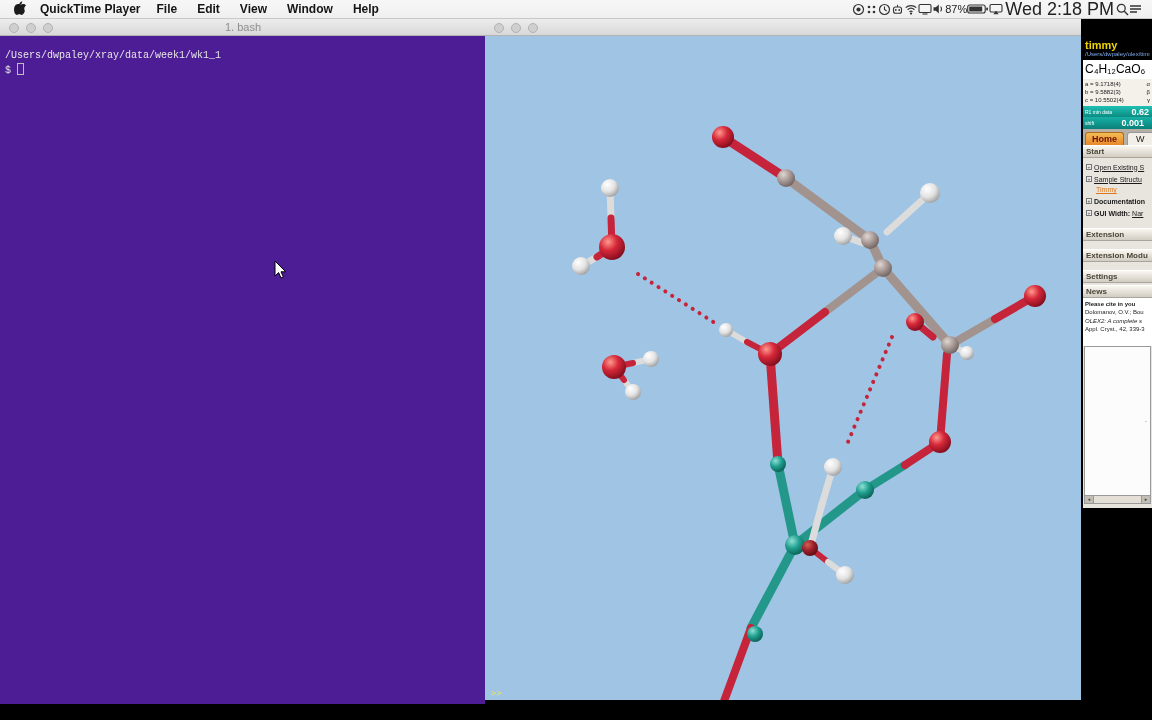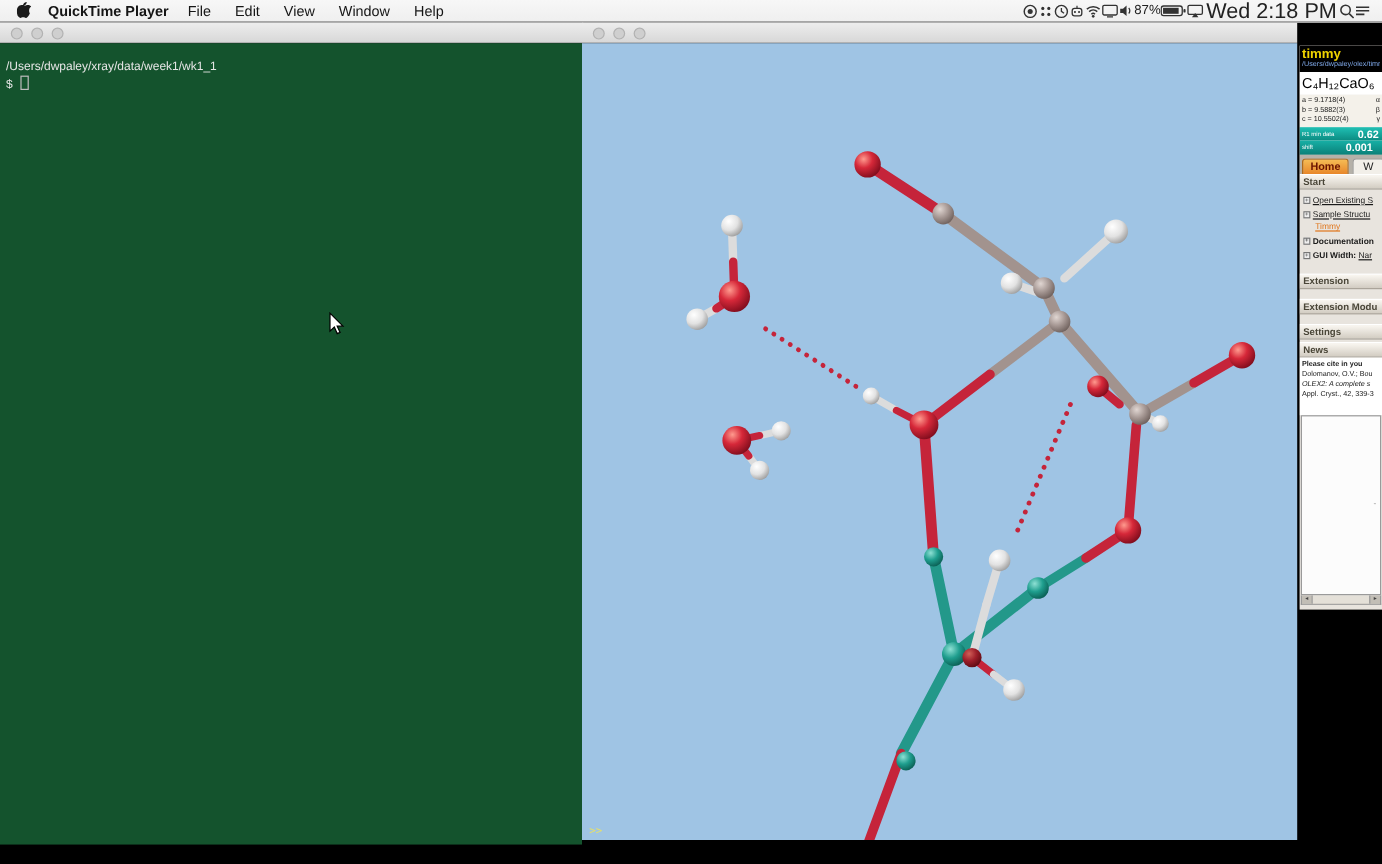--- a/index.html
+++ b/index.html
@@ -12,43 +12,43 @@
 
   
   .menubar {
     position:absolute; top:0; left:0; width:1152px; height:19px;
     background:linear-gradient(#f7f7f7,#efefef);
     border-bottom:1px solid #c9c9c9;
     display:flex; align-items:center; font-size:12px; color:#151515;
   }
   .mb-left { display:flex; align-items:center; padding-left:14px; }
   .mb-app { font-weight:bold; margin:0 6px 0 14px; }
-  .mb-menu { padding:0 10px; }
+  .mb-menu { padding:0 10px;font-weight:bold; }
   .mb-right { margin-left:auto; display:flex; align-items:center; gap:0; padding-right:10px; font-size:11px; color:#222; }
   .mb-right svg { display:block; }
   .mb-clock { font-size:18px; padding:0 2px; }
 
   
   .titlebar {
     position:absolute; height:17px;
     background:linear-gradient(#ededed,#d8d8d8);
     border-bottom:1px solid #b2b2b2;
   }
   .tb-title {
     position:absolute; left:0; right:0; top:2px; text-align:center;
     font-size:11px; color:#8e8e8e;
   }
   .lights { position:absolute; left:9px; top:4px; display:flex; gap:7px; }
   .light { width:10px; height:10px; border-radius:50%; background:#cfcfcf; border:1px solid #b2b2b2; }
 
   .term-titlebar { left:0; top:19px; width:486px; }
   .term-content {
     position:absolute; left:0; top:36px; width:485px; height:682px;
-    background:#14532d; color:#e6e6e6;
-    font-family:Liberation Sans, sans-serif; font-size:10px;
+    background:#4c1d95; color:#e6e6e6;
+    font-family:Liberation Mono, monospace; font-size:10px;
   }
   .term-line1 { position:absolute; left:5px; top:14px; white-space:pre; }
   .term-line2 { position:absolute; left:5px; top:27px; }
   .term-cursor { display:inline-block; width:7px; height:12px; border:1px solid #bdbdbd; margin-left:6px; vertical-align:-2px; }
   .mouse-cursor { position:absolute; left:274px; top:224px; }
 
   .olex-titlebar { left:485px; top:19px; width:596px; }
   .olex-content {
     position:absolute; left:485px; top:36px; width:596px; height:664px;
     background:#9fc4e4; overflow:hidden;
@@ -207,20 +207,21 @@
         </span>
     </div>
   </div>
 
   <div class="titlebar term-titlebar">
     <div class="lights">
       <span class="light"></span>
       <span class="light"></span>
       <span class="light"></span>
     </div>
+    <div class="tb-title">1. bash</div>
   </div>
   <div class="term-content">
     <div class="term-line1">/Users/dwpaley/xray/data/week1/wk1_1</div>
     <div class="term-line2"><span>$</span><span class="term-cursor"></span></div>
     <div class="mouse-cursor">
       <svg width="14" height="20" viewBox="0 0 14 20">
         <path d="M1 1 L1 16 L4.6 12.6 L7 18 L9.4 17 L7 11.8 L11.8 11.8 Z" fill="#ffffff" stroke="#000" stroke-width="1"></path>
       </svg>
     </div>
   </div>

